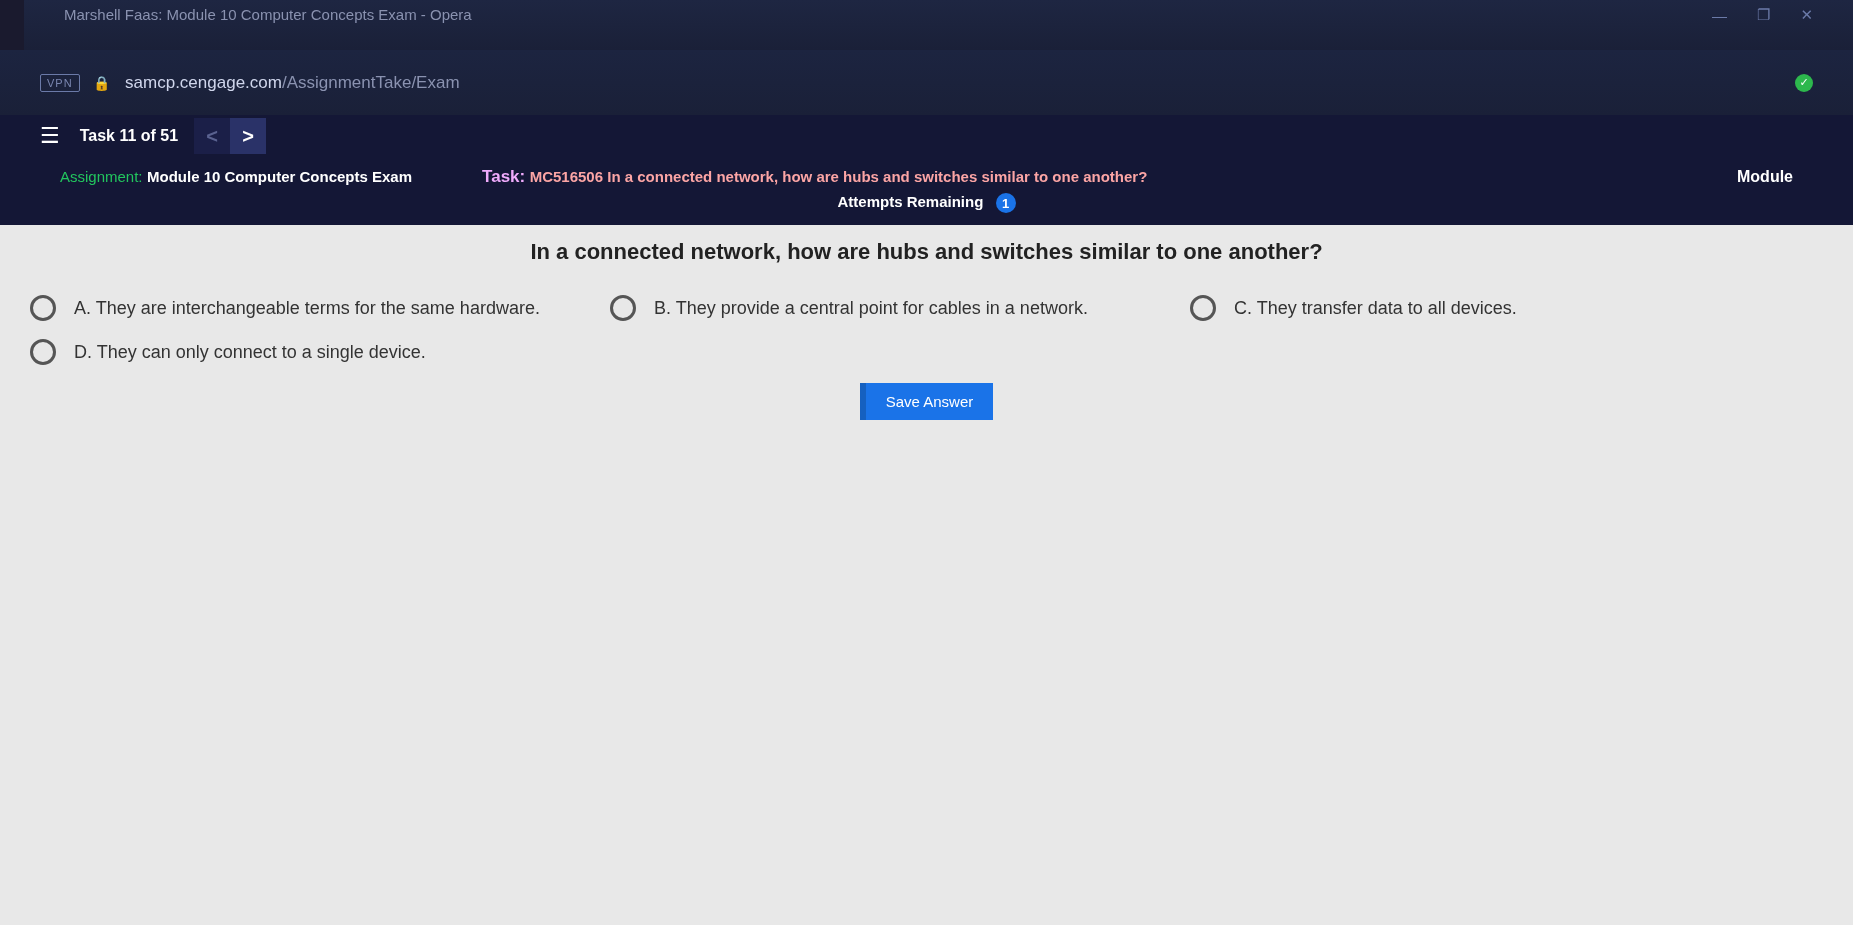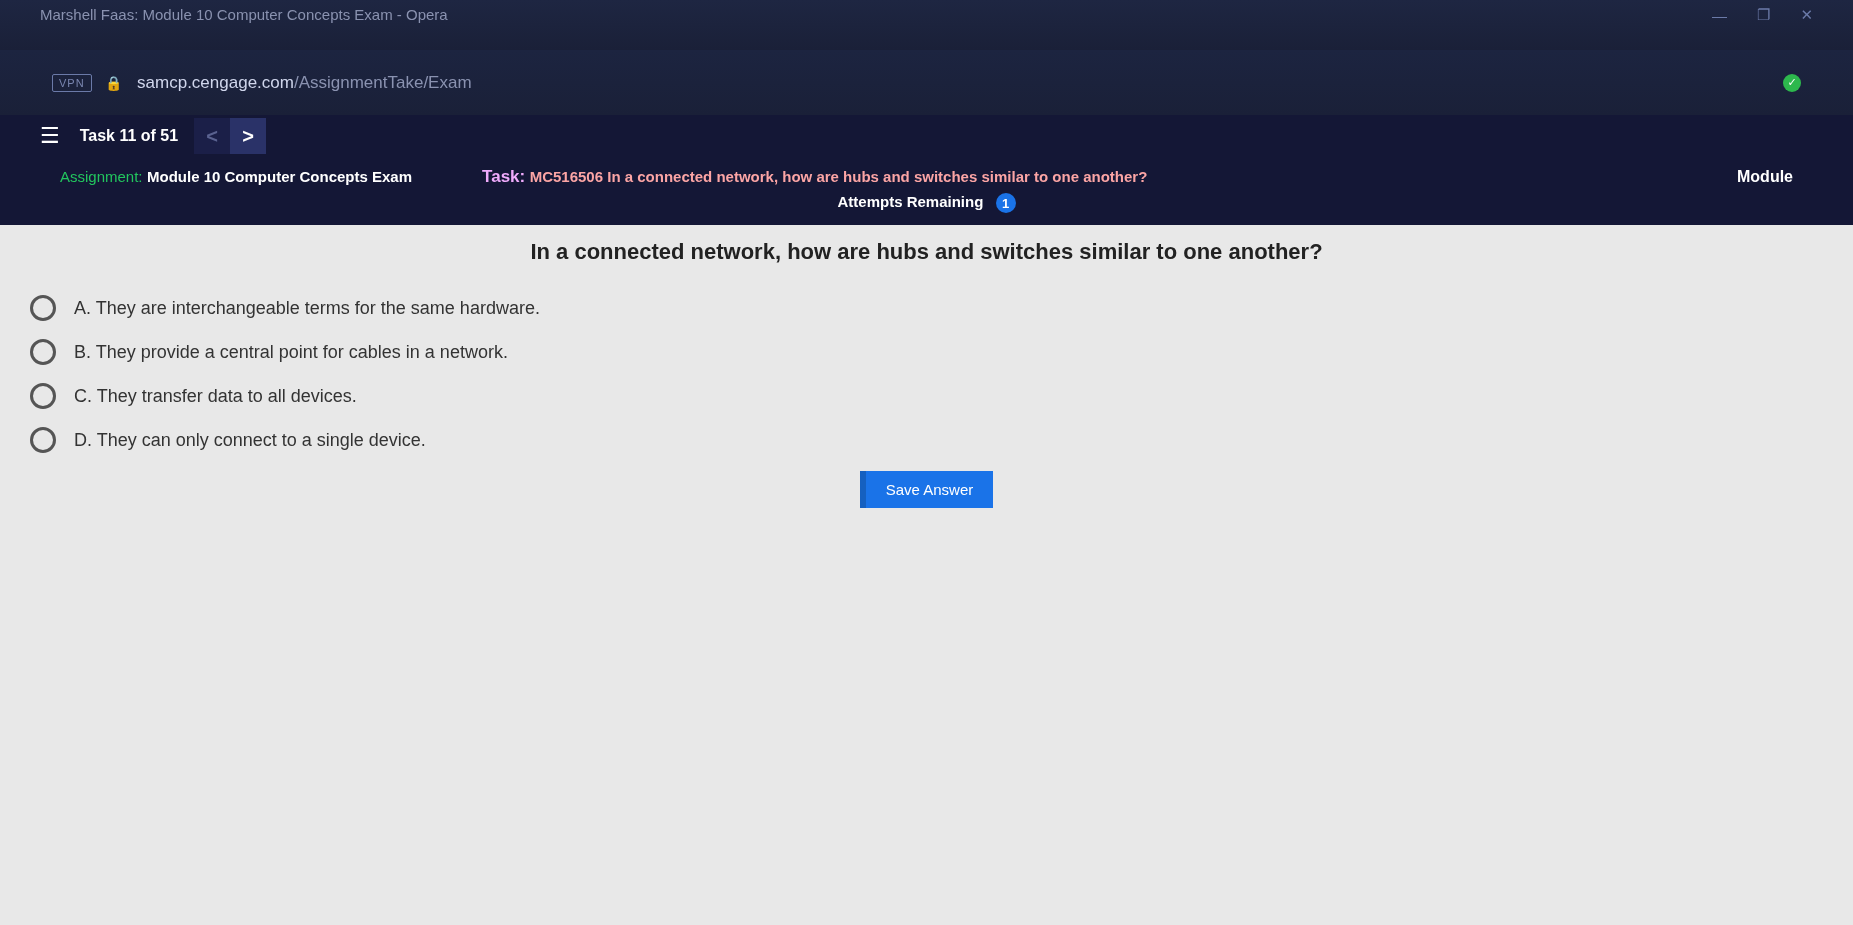--- a/index.html
+++ b/index.html
@@ -12,33 +12,34 @@
 }
 .titlebar {
   height: 50px;
   background: linear-gradient(to bottom, #1e2642, #1a2038);
   color: #8a92b0;
   padding: 6px 40px;
   font-size: 15px;
   display: flex;
   align-items: flex-start;
   justify-content: space-between;
+  margin-left: 24px;
 }
 .titlebar-right {
   display: flex;
   gap: 30px;
   align-items: center;
   color: #6b7aa8;
 }
 .addressbar-row {
   height: 65px;
   background: linear-gradient(to bottom, #1c2440, #1a2038);
   display: flex;
   align-items: center;
-  padding: 0 52px;
+  padding: 0 40px;
   gap: 14px;
 }
 .vpn-badge {
   border: 1px solid #6b7aa8;
   color: #7a86b0;
   font-size: 11px;
   padding: 2px 6px;
   border-radius: 2px;
   letter-spacing: 1px;
 }
@@ -141,21 +142,21 @@
 }
 .question-text {
   text-align: center;
   font-size: 22px;
   font-weight: bold;
   color: #222;
   margin-bottom: 30px;
 }
 .options {
   display: grid;
-  grid-template-columns: 1fr;
+  grid-template-columns: 1fr 1fr 1fr;
   column-gap: 40px;
   row-gap: 18px;
   max-width: 1700px;
 }
 .option {
   display: flex;
   align-items: center;
   gap: 18px;
   cursor: pointer;
 }

